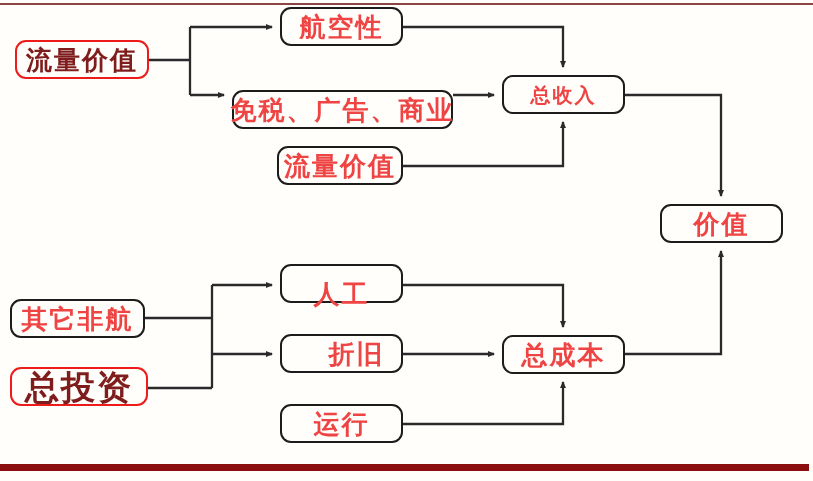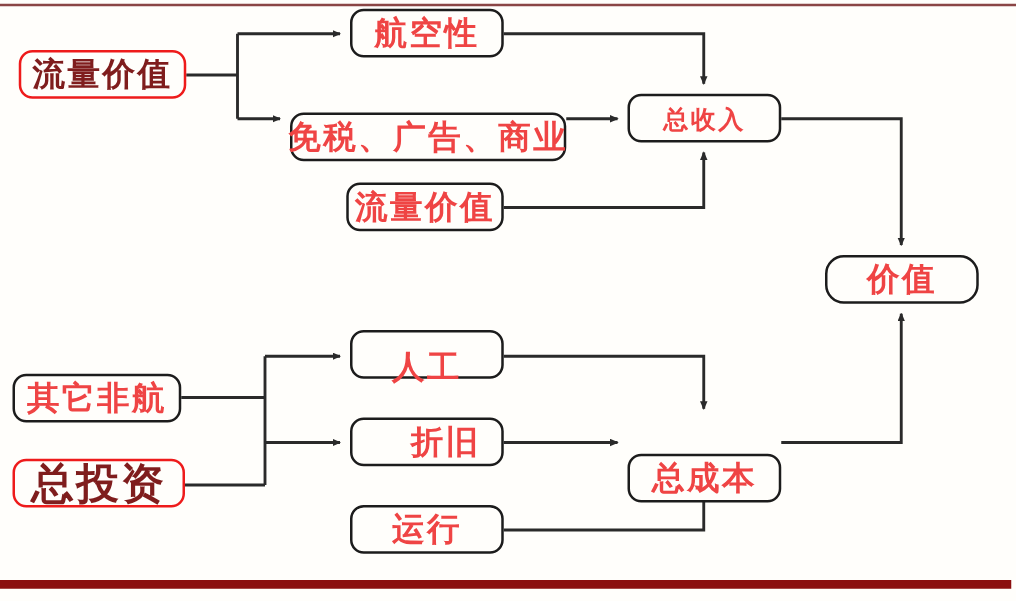--- a/index.html
+++ b/index.html
@@ -115,36 +115,36 @@
       </div>
       <div class="node" style="left: 232px; top: 90px; width: 221px; height: 39px;">
         <span class="node-label" style="font-size: 26px;">免税、广告、商业</span>
       </div>
       <div class="node" style="left: 277px; top: 146px; width: 126px; height: 39px;">
         <span class="node-label" style="font-size: 26px;">流量价值</span>
       </div>
       <div class="node" style="left: 502px; top: 75px; width: 123px; height: 39px;">
         <span class="node-label" style="font-size: 20px;">总收入</span>
       </div>
-      <div class="node" style="left: 660px; top: 204px; width: 123px; height: 39px; border-radius: 15px;">
+      <div class="node" style="left: 660px; top: 204px; width: 123px; height: 39px;">
         <span class="node-label" style="font-size: 26px;">价值</span>
       </div>
       <div class="node" style="left: 10px; top: 299px; width: 135px; height: 39px;">
         <span class="node-label" style="font-size: 26px;">其它非航</span>
       </div>
       <div class="node red" style="left: 10px; top: 367px; width: 138px; height: 39px;">
         <span class="node-label" style="font-size: 34px;">总投资</span>
       </div>
       <div class="node" style="left: 280px; top: 264px; width: 123px; height: 39px;">
         <span class="node-label" style="font-size: 26px; margin-top: 20px;">人工</span>
       </div>
       <div class="node" style="left: 280px; top: 334px; width: 123px; height: 39px;">
         <span class="node-label" style="font-size: 26px; margin-left: 30px;">折旧</span>
       </div>
       <div class="node" style="left: 280px; top: 404px; width: 123px; height: 39px;">
         <span class="node-label" style="font-size: 26px;">运行</span>
       </div>
-      <div class="node" style="left: 502px; top: 335px; width: 123px; height: 39px; margin-top: 28px;">
+      <div class="node" style="left: 502px; top: 335px; width: 123px; height: 39px;">
         <span class="node-label" style="font-size: 26px;">总成本</span>
       </div>
     </div>
 
 </div>
 
 </body></html>

